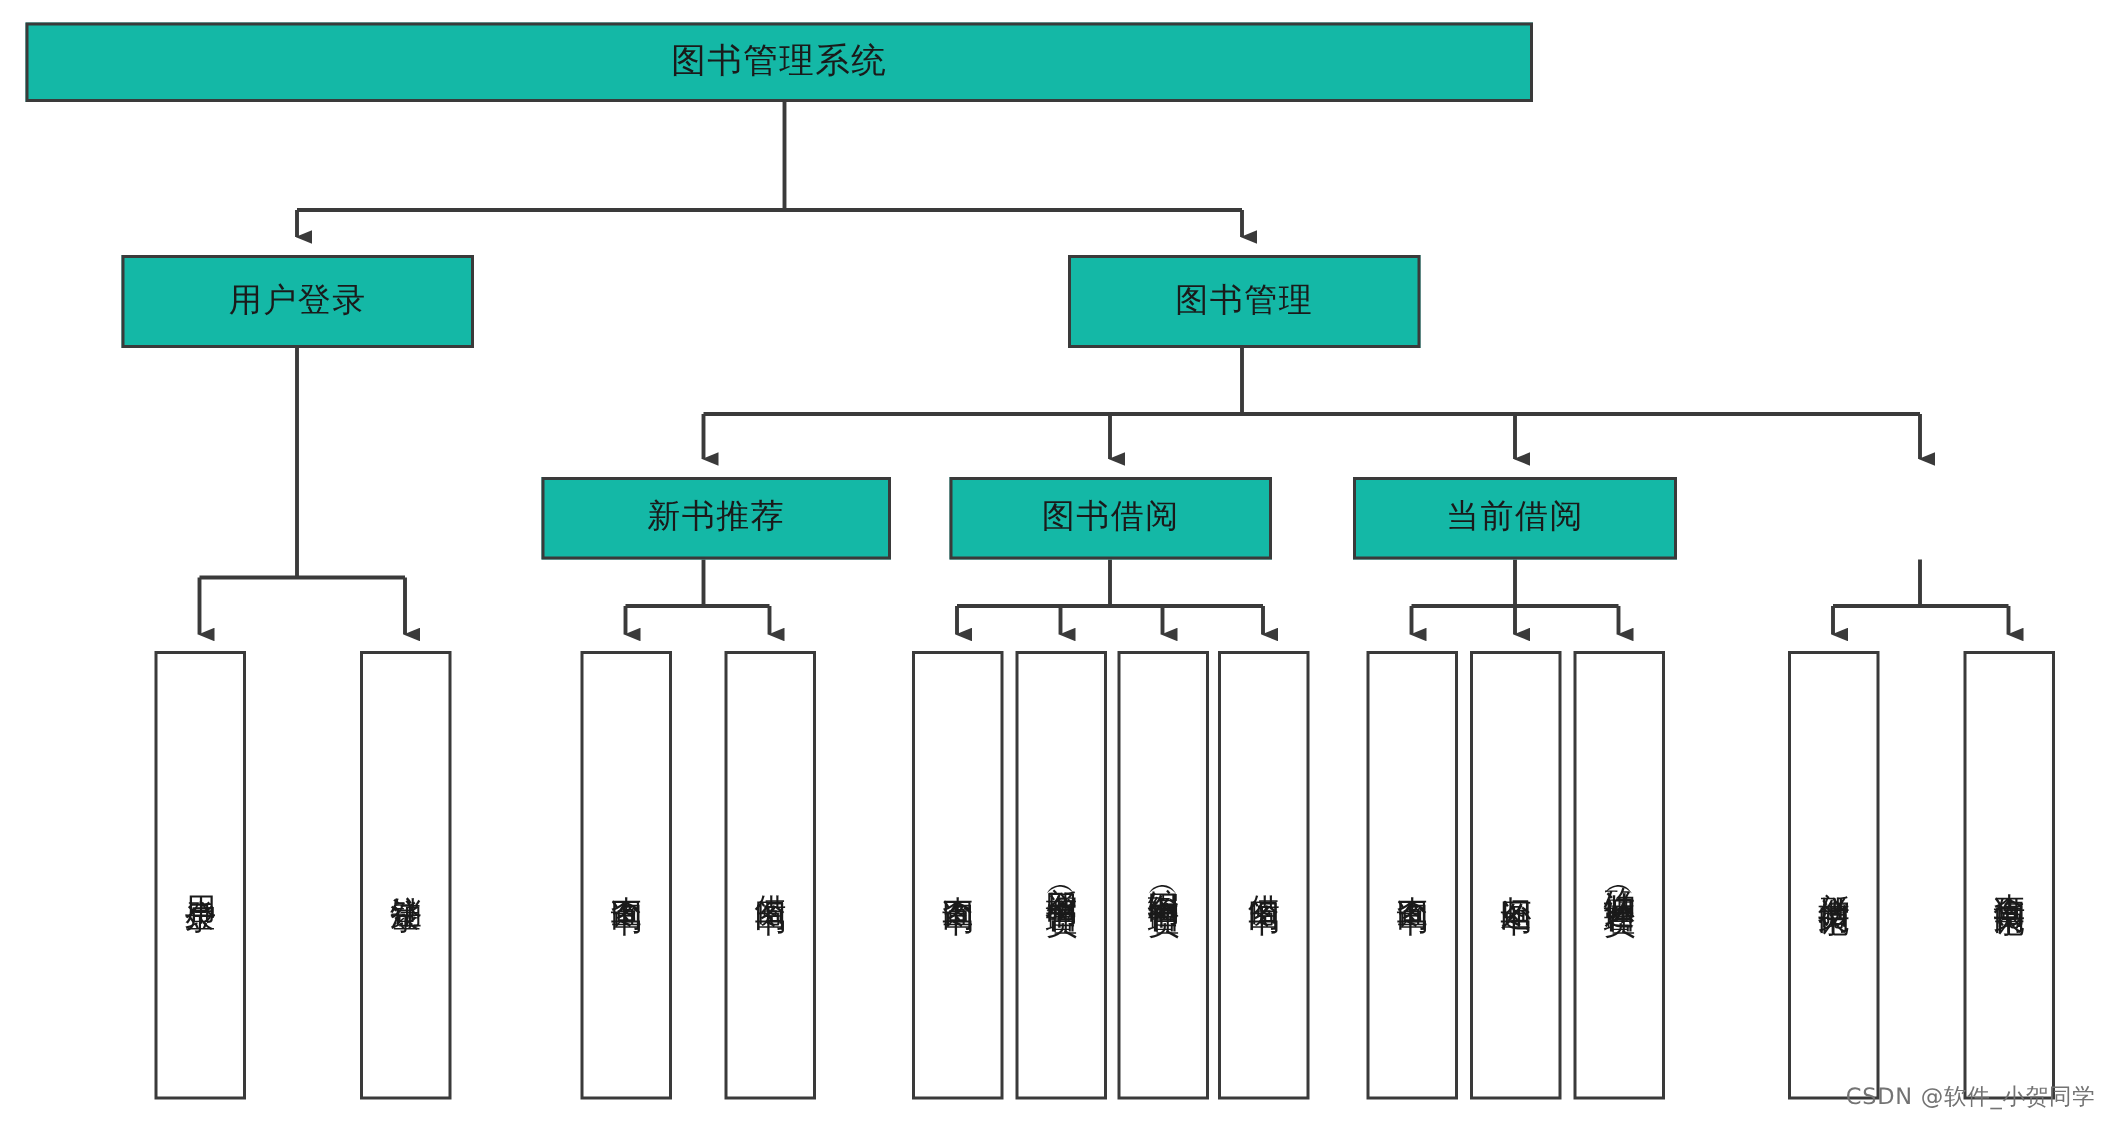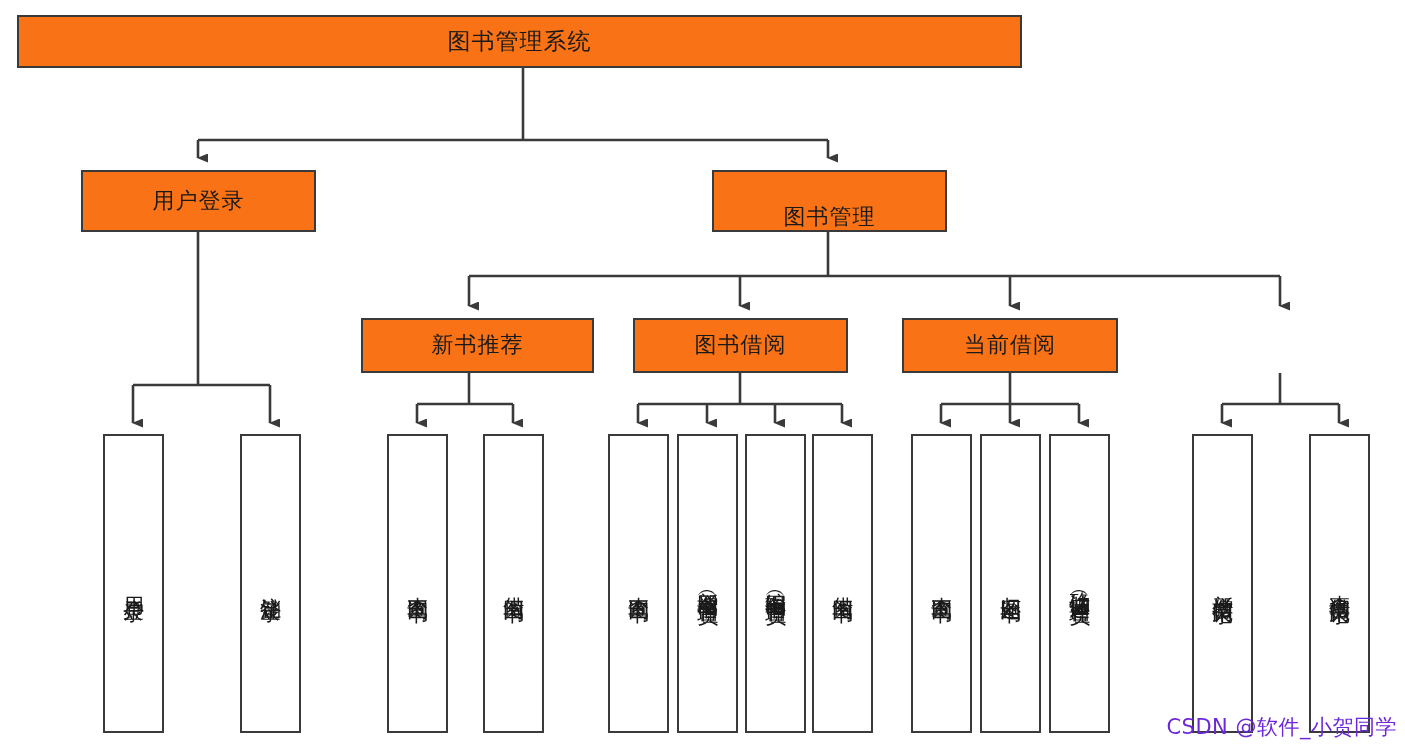--- a/index.html
+++ b/index.html
@@ -14,21 +14,21 @@
     position: relative;
     width: 1405px;
     height: 747px;
     background: #ffffff;
     overflow: hidden;
   }
   .node {
     position: absolute;
     box-sizing: border-box;
     border: 2px solid #3a3a3a;
-    background: #f97316;
+    background: #14b8a6;
     display: flex;
     align-items: center;
     justify-content: center;
     color: #1a1a1a;
   }
   .node.horiz {
     font-size: 22px;
     letter-spacing: 1px;
     line-height: 1.2;
   }
@@ -59,22 +59,22 @@
     left: 0;
     top: 0;
     width: 1405px;
     height: 747px;
     pointer-events: none;
   }
   .watermark {
     position: absolute;
     right: 8px;
     bottom: 6px;
-    font-size: 21px;
-    color: #6d28d9;
+    font-size: 15px;
+    color: #737373;
     letter-spacing: 0.5px;
     white-space: nowrap;
   }
 </style>
 </head>
 <body>
 
 <div id="canvas">
 
   <svg class="links" viewBox="0 0 1405 747" xmlns="http://www.w3.org/2000/svg">
@@ -128,21 +128,21 @@
   </svg>
 
   <div class="node horiz root" style="left:17px; top:15px; width:1005px; height:53px;">
     <span>图书管理系统</span>
   </div>
 
   <div class="node horiz" style="left:81px; top:170px; width:235px; height:62px;">
     <span>用户登录</span>
   </div>
 
-  <div class="node horiz" style="left:712px; top:170px; width:235px; height:62px;align-items:flex-end;">
+  <div class="node horiz" style="left:712px; top:170px; width:235px; height:62px;">
     <span>图书管理</span>
   </div>
 
   <div class="node horiz" style="left:361px; top:318px; width:233px; height:55px;">
     <span>新书推荐</span>
   </div>
 
   <div class="node horiz" style="left:633px; top:318px; width:215px; height:55px;">
     <span>图书借阅</span>
   </div>

